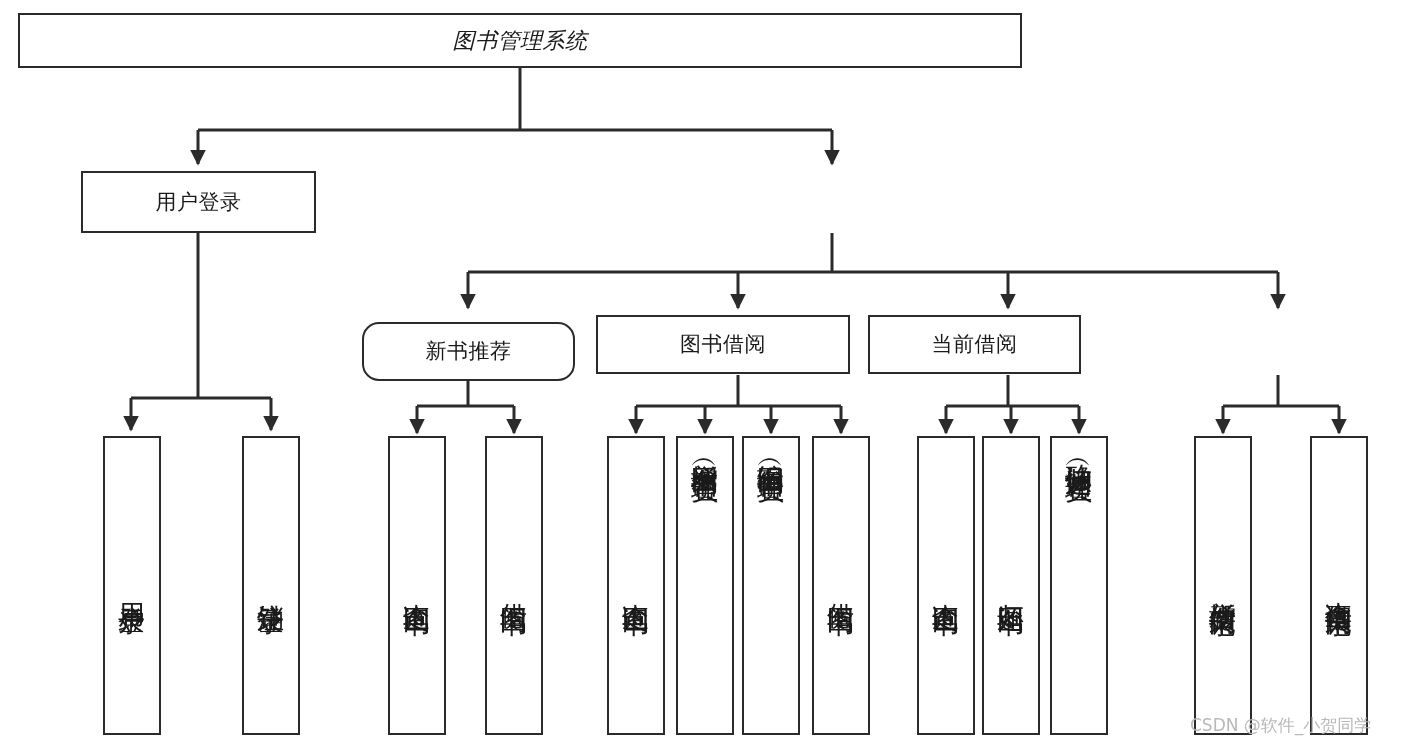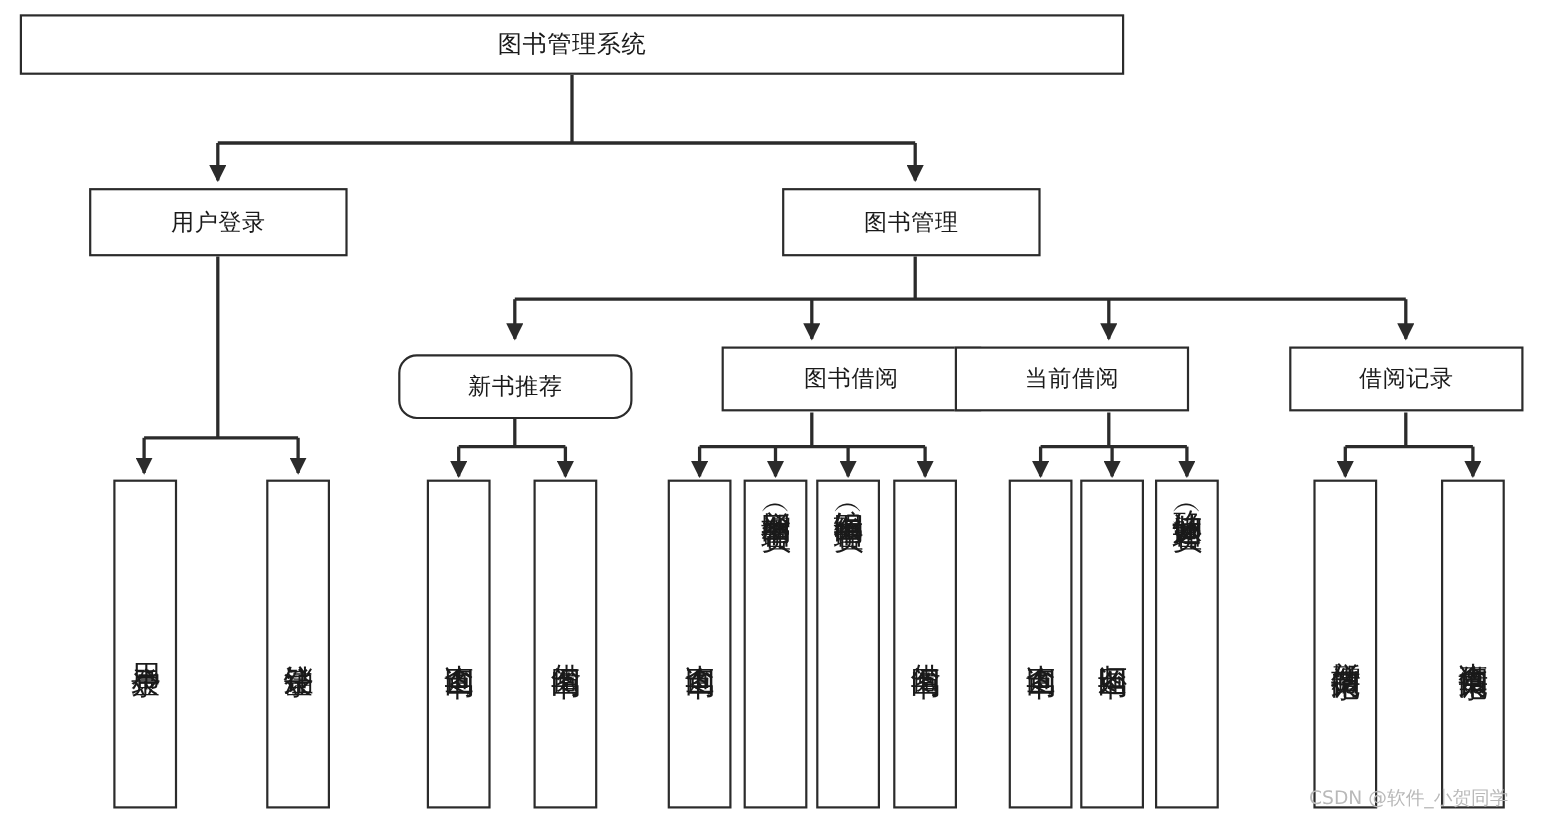--- a/index.html
+++ b/index.html
@@ -125,43 +125,37 @@
       <path d="M 1011 406 L 1011 433" marker-end="url(#arrow)"></path>
       <path d="M 1079 406 L 1079 433" marker-end="url(#arrow)"></path>
 
       <path d="M 1278 375 L 1278 406"></path>
       <path d="M 1223 406 L 1339 406"></path>
       <path d="M 1223 406 L 1223 433" marker-end="url(#arrow)"></path>
       <path d="M 1339 406 L 1339 433" marker-end="url(#arrow)"></path>
     </g>
   </svg>
 
-  <div class="node h root" style="left:18px; top:13px; width:1004px; height:55px;">
+  <div class="node h root" style="left:18px; top:13px; width:1004px; height:55px;font-style:italic;">
     <span class="label">图书管理系统</span>
   </div>
 
   <div class="node h" style="left:81px; top:171px; width:235px; height:62px;">
     <span class="label">用户登录</span>
   </div>
-  <div class="node h" style="left:711px; top:171px; width:235px; height:62px;">
-    <span class="label">图书管理</span>
-  </div>
 
   <div class="node h" style="left:362px; top:322px; width:213px; height:59px;border-radius:17px;">
     <span class="label">新书推荐</span>
   </div>
-  <div class="node h" style="left:656px; top:315px; width:236px; height:59px;">
+  <div class="node h" style="left:596px; top:315px; width:254px; height:59px;">
     <span class="label">图书借阅</span>
   </div>
   <div class="node h" style="left:868px; top:315px; width:213px; height:59px;">
     <span class="label">当前借阅</span>
   </div>
-  <div class="node h" style="left:1172px; top:315px; width:213px; height:59px;">
-    <span class="label">借阅记录</span>
-  </div>
 
   <div class="node v mid" style="left:103px; top:436px; width:58px; height:299px;">
     <span class="label">用户登录</span>
   </div>
   <div class="node v mid" style="left:242px; top:436px; width:58px; height:299px;">
     <span class="label">注销登录</span>
   </div>
 
   <div class="node v mid" style="left:388px; top:436px; width:58px; height:299px;">
     <span class="label">查询图书</span>

